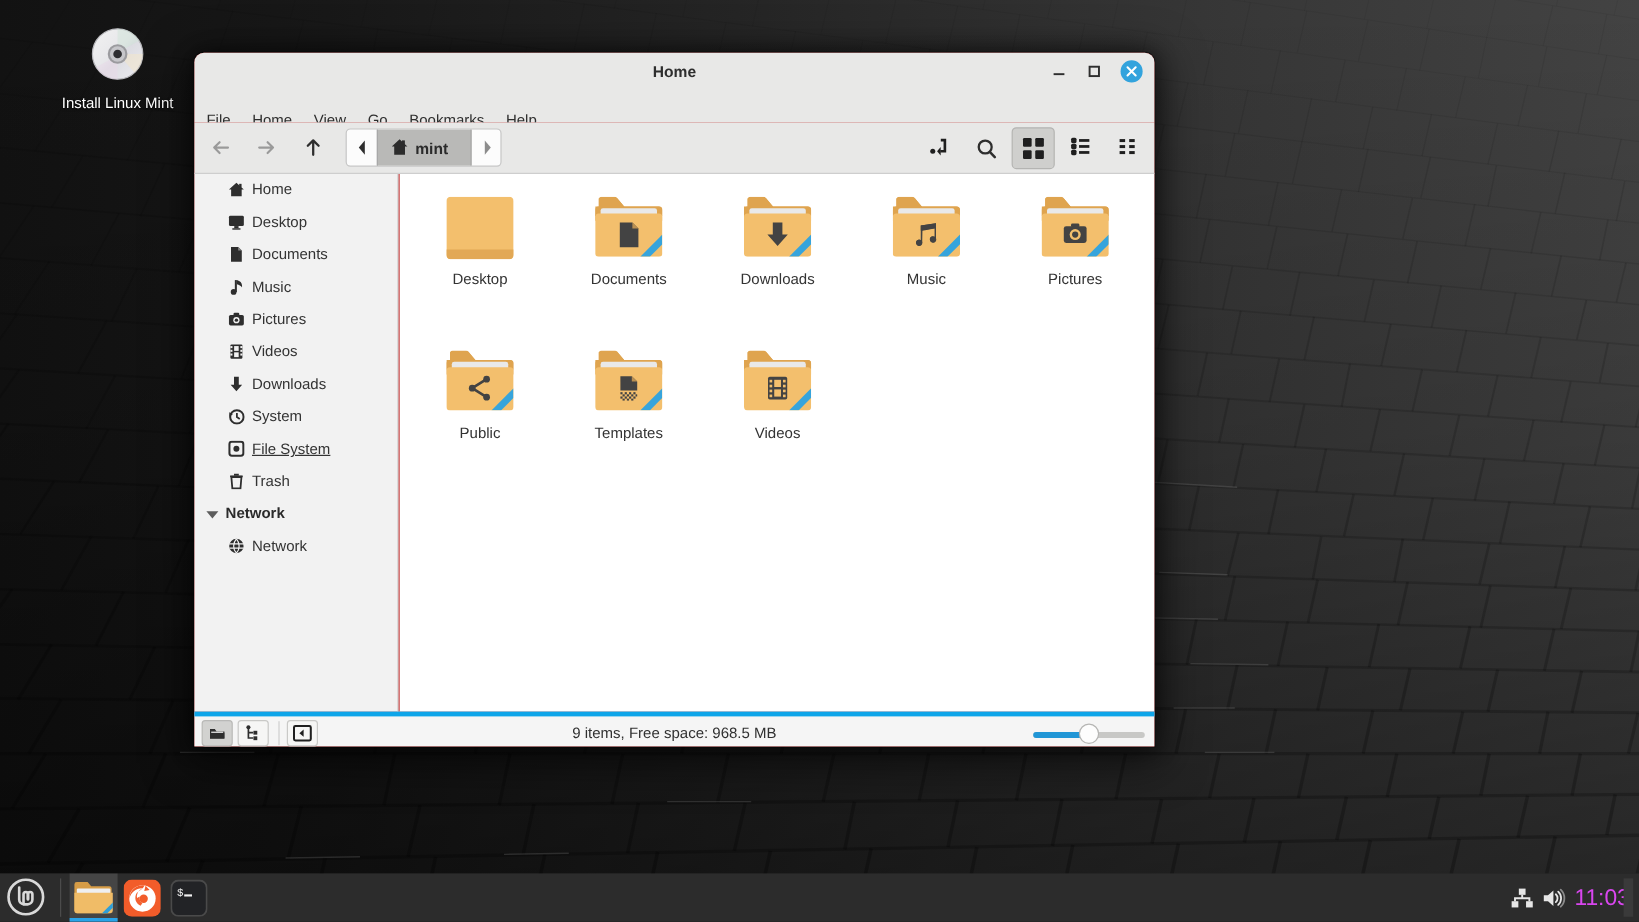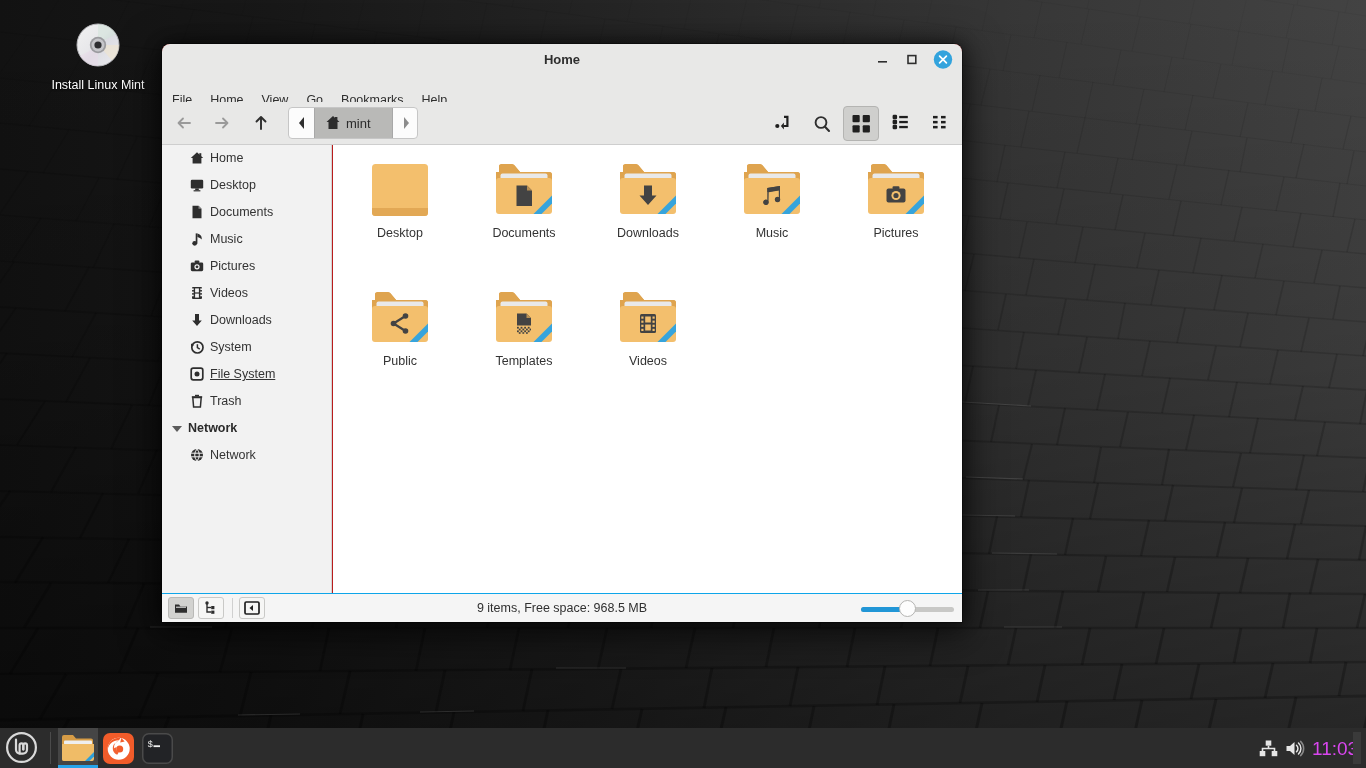--- a/index.html
+++ b/index.html
@@ -9,21 +9,21 @@
 #titlebar{position:absolute;left:0;top:0;width:100%;height:31px;background:#e8e8e7;border-radius:8px 8px 0 0;border-bottom:0}
 #titlebar .t{position:absolute;left:0;right:0;top:0;height:31px;line-height:32px;text-align:center;font-size:13px;font-weight:bold;color:#2e2e2e}
 .wbtn{position:absolute;top:0;height:31px;width:30px}
 #menubar{position:absolute;left:0;top:31px;width:100%;height:27px;background:#e8e8e7;font-size:12.5px;color:#2e2e2e}
 #menubar span{display:inline-block;line-height:27px;margin:12px 9px}
 #menubar span:first-child{margin-left:10px}
 #toolbar{position:absolute;left:0;top:58px;width:100%;height:43px;background:#e8e8e7;border-bottom:1px solid #cecece}
 #bodyrow{position:absolute;left:0;top:101px;width:100%;height:448px}
 #sidebar{position:absolute;left:0;top:0;width:170px;height:448px;background:#f2f2f2;border-right:1px solid #d4d4d4;overflow:hidden}
 #view{position:absolute;left:171px;top:0;width:629px;height:448px;background:#fff}
-#statusbar{position:absolute;left:0;top:549px;width:100%;height:29px;background:#f5f5f5;border-top:1px solid #0ea5e9}
+#statusbar{position:absolute;left:0;top:549px;width:100%;height:29px;background:#f5f5f5;border-top:4px solid #0ea5e9}
 #taskbar{position:absolute;left:0;top:728px;width:1366px;height:40px;background:#2c2c2c;z-index:5}
 .sitem{position:relative;height:27px;line-height:27px;font-size:12.5px;color:#333;padding-left:48px;white-space:nowrap}
 .sitem svg{position:absolute;left:28px;top:6px}
 .shead{position:relative;height:27px;line-height:27px;font-size:12.5px;font-weight:bold;color:#2b2b2b;padding-left:26px;white-space:nowrap}
 .shead .tri{position:absolute;left:10px;top:11px;width:0;height:0;border-left:5px solid transparent;border-right:5px solid transparent;border-top:6px solid #5c5c5c}
 .cell{position:absolute;width:124px;text-align:center}
 .cell .lab{margin-top:10px;font-size:12.5px;color:#333}
 .mi{vertical-align:middle}
 </style></head>
 <body>
@@ -721,21 +721,21 @@
       </svg>
 <div style="position:absolute;left:126px;top:5px;width:130px;height:32px;background:#fcfcfc;border:1px solid #c6c6c6;border-radius:4px">
   <div style="position:absolute;left:0;top:0;width:25px;height:30px"><svg width="25" height="30">
             <path d="M15 9 L10 15 L15 21 Z" fill="#2e2e2e"></path>
           </svg></div>
   <div style="position:absolute;left:25px;top:0;width:79px;height:30px;background:#b9b9b7;border-left:1px solid #a8a8a8;border-right:1px solid #a8a8a8">
     <svg width="18" height="30" style="position:absolute;left:9px;top:0">
             <path d="M9 8 L2.5 14 H4.5 V21 H13.5 V14 H15.5 Z" fill="#2c2c2c"></path>
             <rect x="11" y="9" width="2.4" height="3.5" fill="#2c2c2c"></rect>
           </svg>
-    <span style="position:absolute;left:31px;top:0;line-height:31px;font-size:13px;font-weight:normal;color:#2b2b2b">mint</span>
+    <span style="position:absolute;left:31px;top:0;line-height:31px;font-size:13px;font-weight:bold;color:#2b2b2b">mint</span>
   </div>
   <div style="position:absolute;left:104px;top:0;width:26px;height:30px"><svg width="26" height="30">
             <path d="M11 9 L16 15 L11 21 Z" fill="#8c8c8c"></path>
           </svg></div>
 </div>
 <svg class="mi" style="position:absolute;left:609px;top:10px" width="24" height="24">
         <circle cx="6.3" cy="14" r="2.1" fill="#1f1f1f"></circle>
         <path d="M13 4.8 H16.4 V14 H12.6" stroke="#1f1f1f" stroke-width="2.2" fill="none"></path>
         <polygon points="12.9,10.4 9.9,14 12.9,17.6" fill="#1f1f1f"></polygon>
       </svg>

